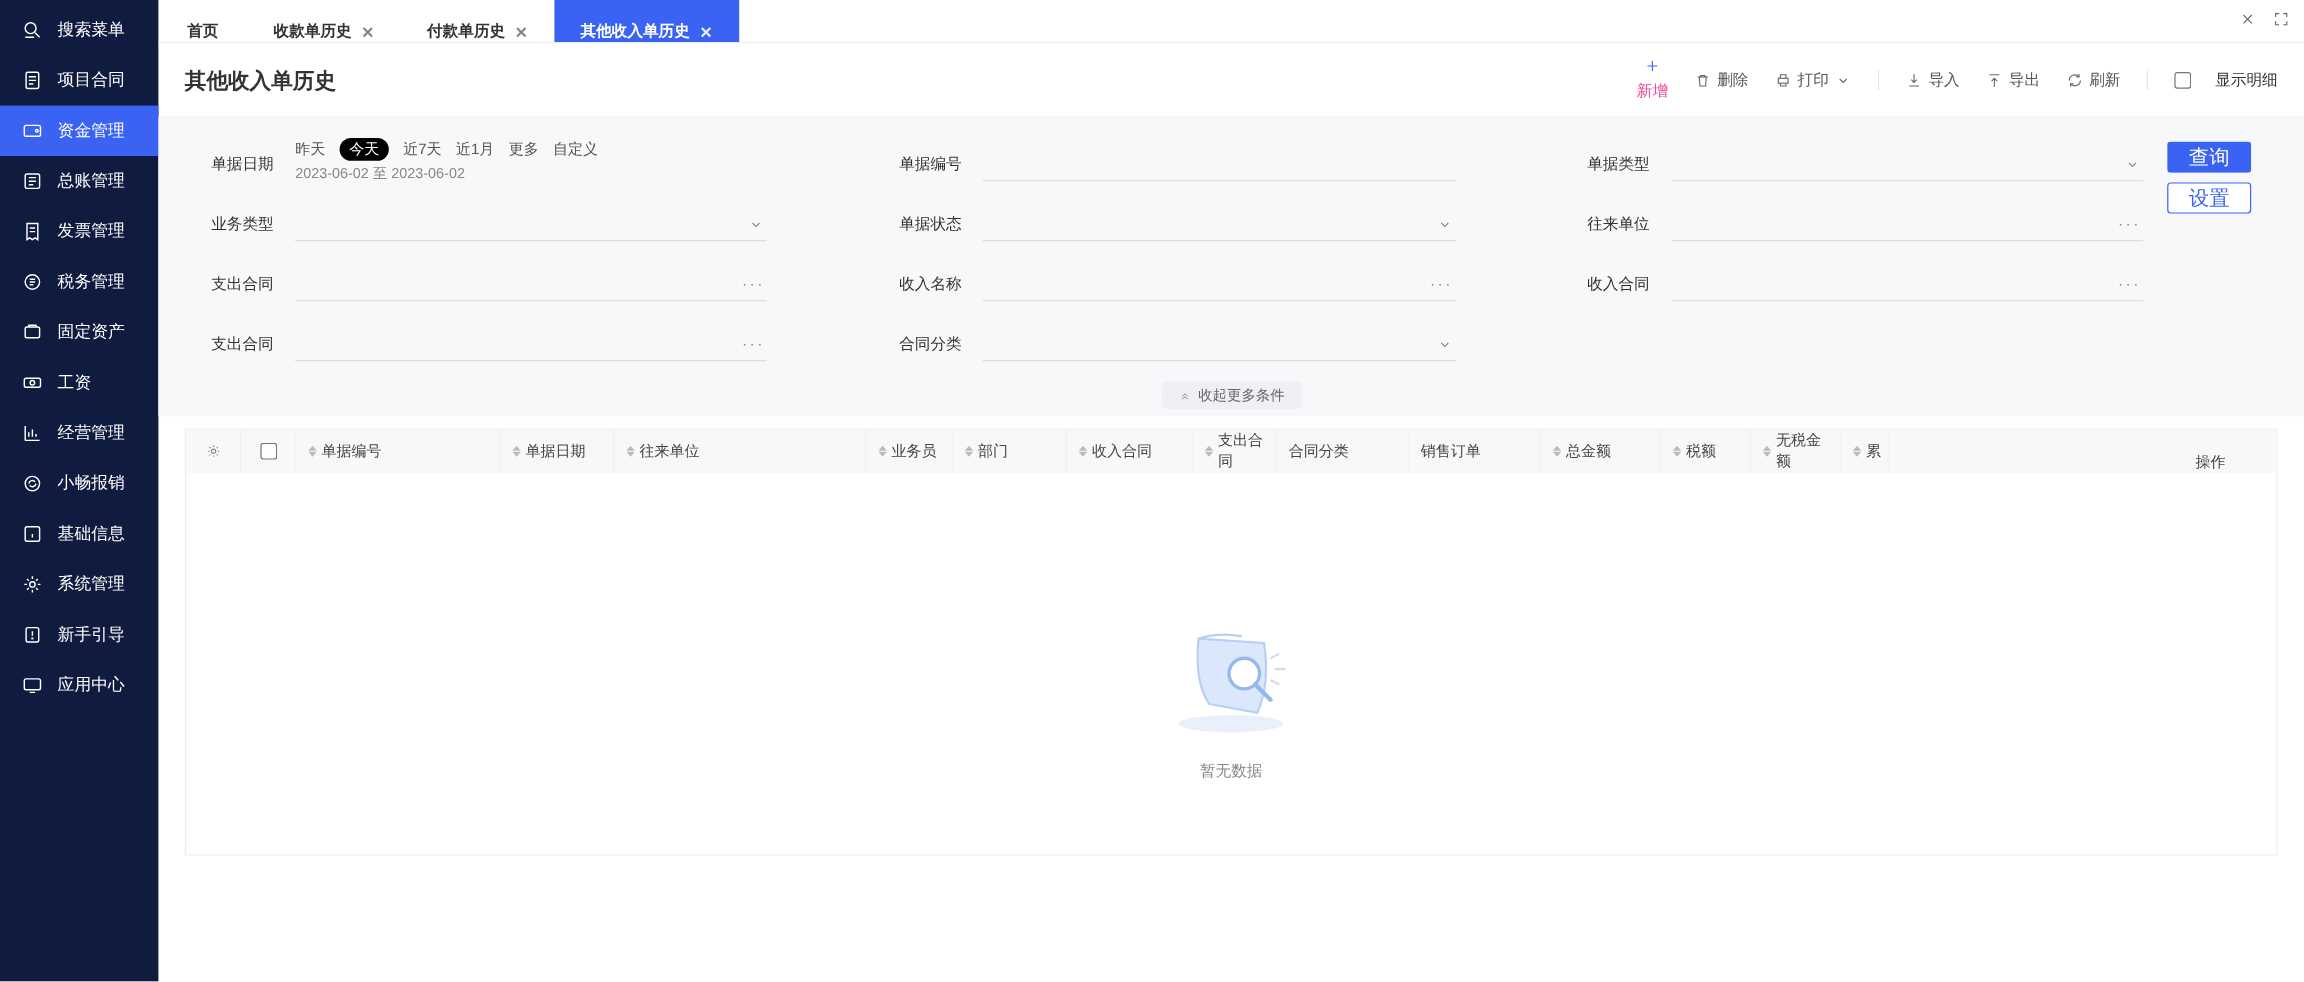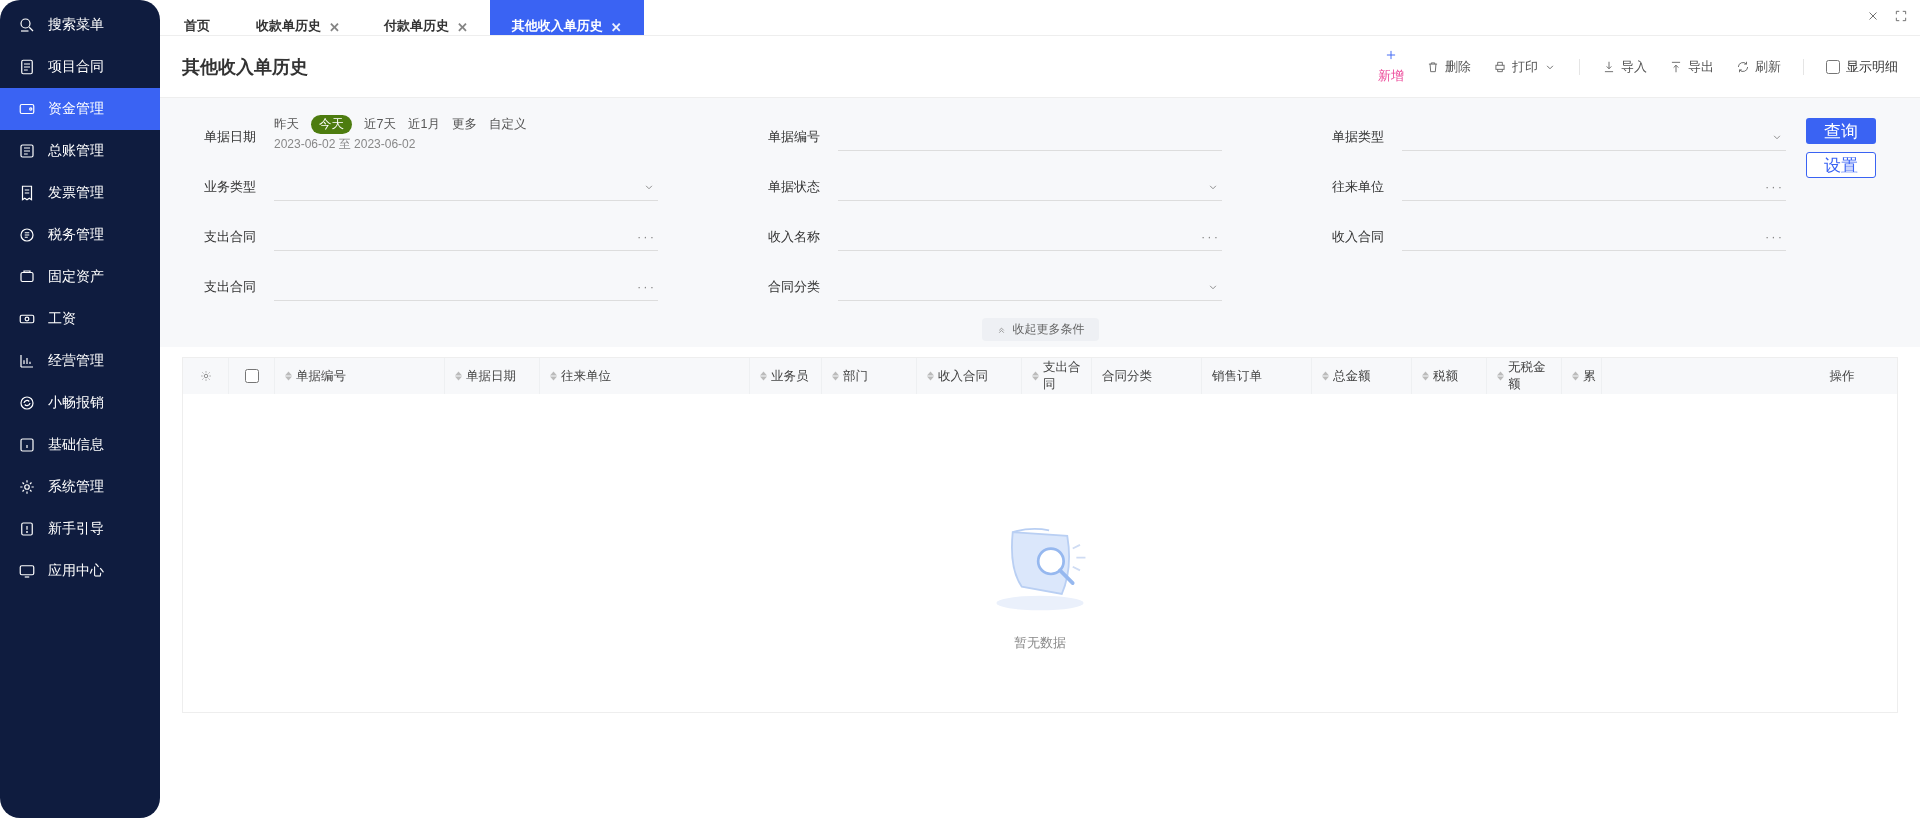--- a/index.html
+++ b/index.html
@@ -1,20 +1,20 @@
 <!DOCTYPE html>
 <html><head>
 <meta charset="utf-8">
 <style>
 * { box-sizing: border-box; margin: 0; padding: 0; }
 html, body { width: 1920px; height: 818px; font-family: "Microsoft YaHei", "PingFang SC", sans-serif; font-size: 13px; color: #333; background: #fff; overflow: hidden; }
 .app { display: flex; width: 100%; height: 100%; }
 
 
-.sidebar { width: 160px; background: #0f1c3f; color: #fff; display: flex; flex-direction: column; padding-top: 4px; border-radius: 20px; }
+.sidebar { width: 132px; background: #0f1c3f; color: #fff; display: flex; flex-direction: column; padding-top: 4px; }
 .sidebar-item { display: flex; align-items: center; gap: 12px; padding: 12px 18px; font-size: 14px; cursor: pointer; }
 .sidebar-item.active { background: #3a63f3; }
 .sidebar-item .icon { width: 18px; height: 18px; display: inline-flex; align-items: center; justify-content: center; }
 .sidebar-item .icon svg { width: 18px; height: 18px; fill: none; stroke: #fff; stroke-width: 1.6; }
 
 
 .main { flex: 1; display: flex; flex-direction: column; min-width: 0; }
 .tabs { height: 36px; display: flex; align-items: stretch; border-bottom: 1px solid #eee; }
 .tab { display: flex; align-items: flex-end; gap: 8px; padding: 0 22px; font-size: 13px; color: #333; cursor: pointer; border-right: 0; font-weight: bold; }
 .tab.home { padding: 0 24px; }
@@ -26,52 +26,52 @@
 .tabs-right .btn-icon svg { width: 14px; height: 14px; stroke: #666; fill: none; stroke-width: 1.6; }
 
 .titlebar { display: flex; align-items: center; justify-content: space-between; padding: 12px 22px; border-bottom: 1px solid #eee; }
 .titlebar h1 { font-size: 18px; font-weight: 600; }
 .toolbar { display: flex; align-items: center; gap: 22px; }
 .tool-btn { display: flex; align-items: center; gap: 5px; font-size: 13px; color: #555; cursor: pointer; }
 .tool-btn svg { width: 14px; height: 14px; fill: none; stroke: #666; stroke-width: 1.6; }
 .tool-btn.primary { color: #ec4899; flex-direction: column; }
 .tool-btn.primary svg { stroke: #3a63f3; }
 .divider-v { width: 1px; height: 16px; background: #e5e5e5; }
-.checkbox { display: flex; align-items: center; gap: 6px; }
+.checkbox { display: flex; align-items: center; gap: 20px; }
 .checkbox input { width: 14px; height: 14px; }
 
 .filters { background: #f7f8fa; padding: 14px 44px 0 44px; position: relative; }
 .filter-body { display: flex; }
 .filter-cols { flex: 1; display: grid; grid-template-columns: 1fr 1fr 1fr; column-gap: 110px; }
 .filter-row { display: flex; align-items: center; min-height: 50px; }
 .filter-label { width: 70px; font-size: 13px; color: #333; }
 .filter-ctrl { flex: 1; border-bottom: 1px solid #ddd; height: 28px; display: flex; align-items: center; justify-content: flex-end; padding: 0 2px; }
 .filter-ctrl svg { width: 14px; height: 14px; stroke: #888; fill: none; stroke-width: 1.6; }
 .filter-ctrl .dots { color: #888; letter-spacing: 2px; }
 .date-tabs { display: flex; align-items: center; gap: 12px; font-size: 12.5px; margin-top: -6px;}
 .date-tabs span { color: #555; cursor: pointer; }
-.date-tabs span.active { background: #4d7c0f; color: #fff; border-radius: 10px; padding: 1px 8px; }
+.date-tabs span.active { background: #000000; color: #fff; border-radius: 10px; padding: 1px 8px; }
 .date-range { font-size: 12px; color: #888; margin-top: 2px; }
 .filter-actions { width: 90px; display: flex; flex-direction: column; gap: 8px; padding-left: 20px; padding-top: 6px;}
 .btn { display: inline-flex; align-items: center; justify-content: center; height: 26px; padding: 0 16px; border-radius: 3px; font-size: 17px; cursor: pointer; border: 1px solid transparent; }
 .btn-primary { background: #3a63f3; color: #fff; }
 .btn-outline { border-color: #3a63f3; color: #3a63f3; background: #fff; }
 .collapse-bar { text-align: center; padding: 6px 0 6px; }
 .collapse-pill { display: inline-flex; align-items: center; gap: 6px; background: #eef0f4; color: #666; font-size: 12px; padding: 3px 14px; border-radius: 4px; cursor: pointer; }
 .collapse-pill svg { width: 11px; height: 11px; stroke: #888; fill: none; stroke-width: 1.8; }
 
 .table-wrap { margin: 10px 22px 0 22px; border: 1px solid #eee; }
 .table-head { display: flex; align-items: center; background: #f7f8fa; height: 36px; font-size: 12.5px; color: #444; }
 .th { display: flex; align-items: center; gap: 4px; padding: 0 10px; border-right: 1px solid #eef0f2; height: 100%; }
 .th .sort { display: inline-flex; flex-direction: column; line-height: 4px; }
 .th .sort svg { width: 7px; height: 5px; fill: #bbb; }
 .th-gear { width: 46px; justify-content: center; }
 .th-chk { width: 46px; justify-content: center; }
 .th-chk input { width: 14px; height: 14px; }
-.th-op { margin-left: auto; justify-content: center; border-right: none; }
+.th-op { margin-left: auto; justify-content: center; border-right: none; align-items: flex-end; }
 
 .empty { display: flex; flex-direction: column; align-items: center; justify-content: center; padding: 120px 0 60px; color: #888; font-size: 13px; }
 .empty-illus { width: 110px; height: 100px; margin-bottom: 20px; }
 
 
 .w-no    { width: 170px; }
 .w-date  { width: 95px; }
 .w-unit  { width: 210px; }
 .w-biz   { width: 72px; }
 .w-dept  { width: 95px; }

